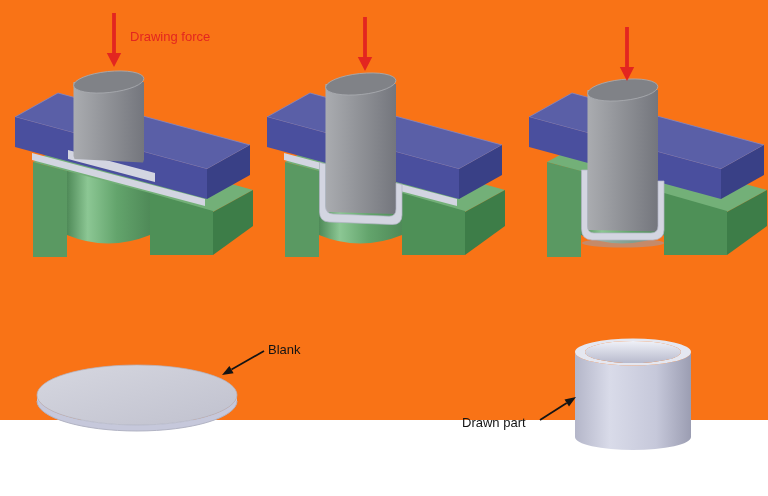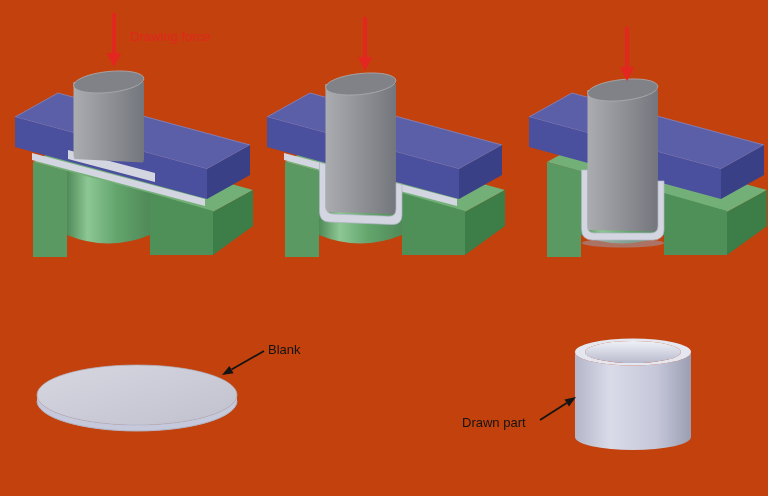--- a/index.html
+++ b/index.html
@@ -1,18 +1,18 @@
 <!DOCTYPE html>
 <html><head>
 <meta charset="utf-8">
 <style>
   html,body{margin:0;padding:0;}
   body{width:768px;height:496px;background:#ffffff;overflow:hidden;
        font-family:"Liberation Sans", sans-serif;}
-  .canvas{position:relative;width:768px;height:496px;background:#c2410c;}
+  .canvas{position:relative;width:768px;height:420px;background:#f97316;}
   svg{display:block;}
   text{font-family:"Liberation Sans", sans-serif;}
   .lbl{font-size:13px;}
 </style>
 </head>
 <body>
 
 <div class="canvas">
 <svg width="768" height="496" viewBox="0 0 768 496">
   <defs>

